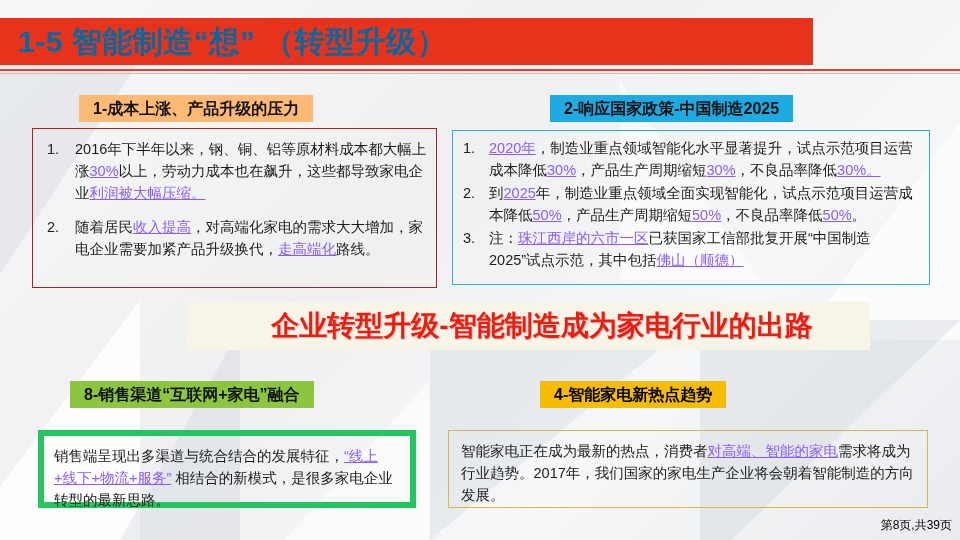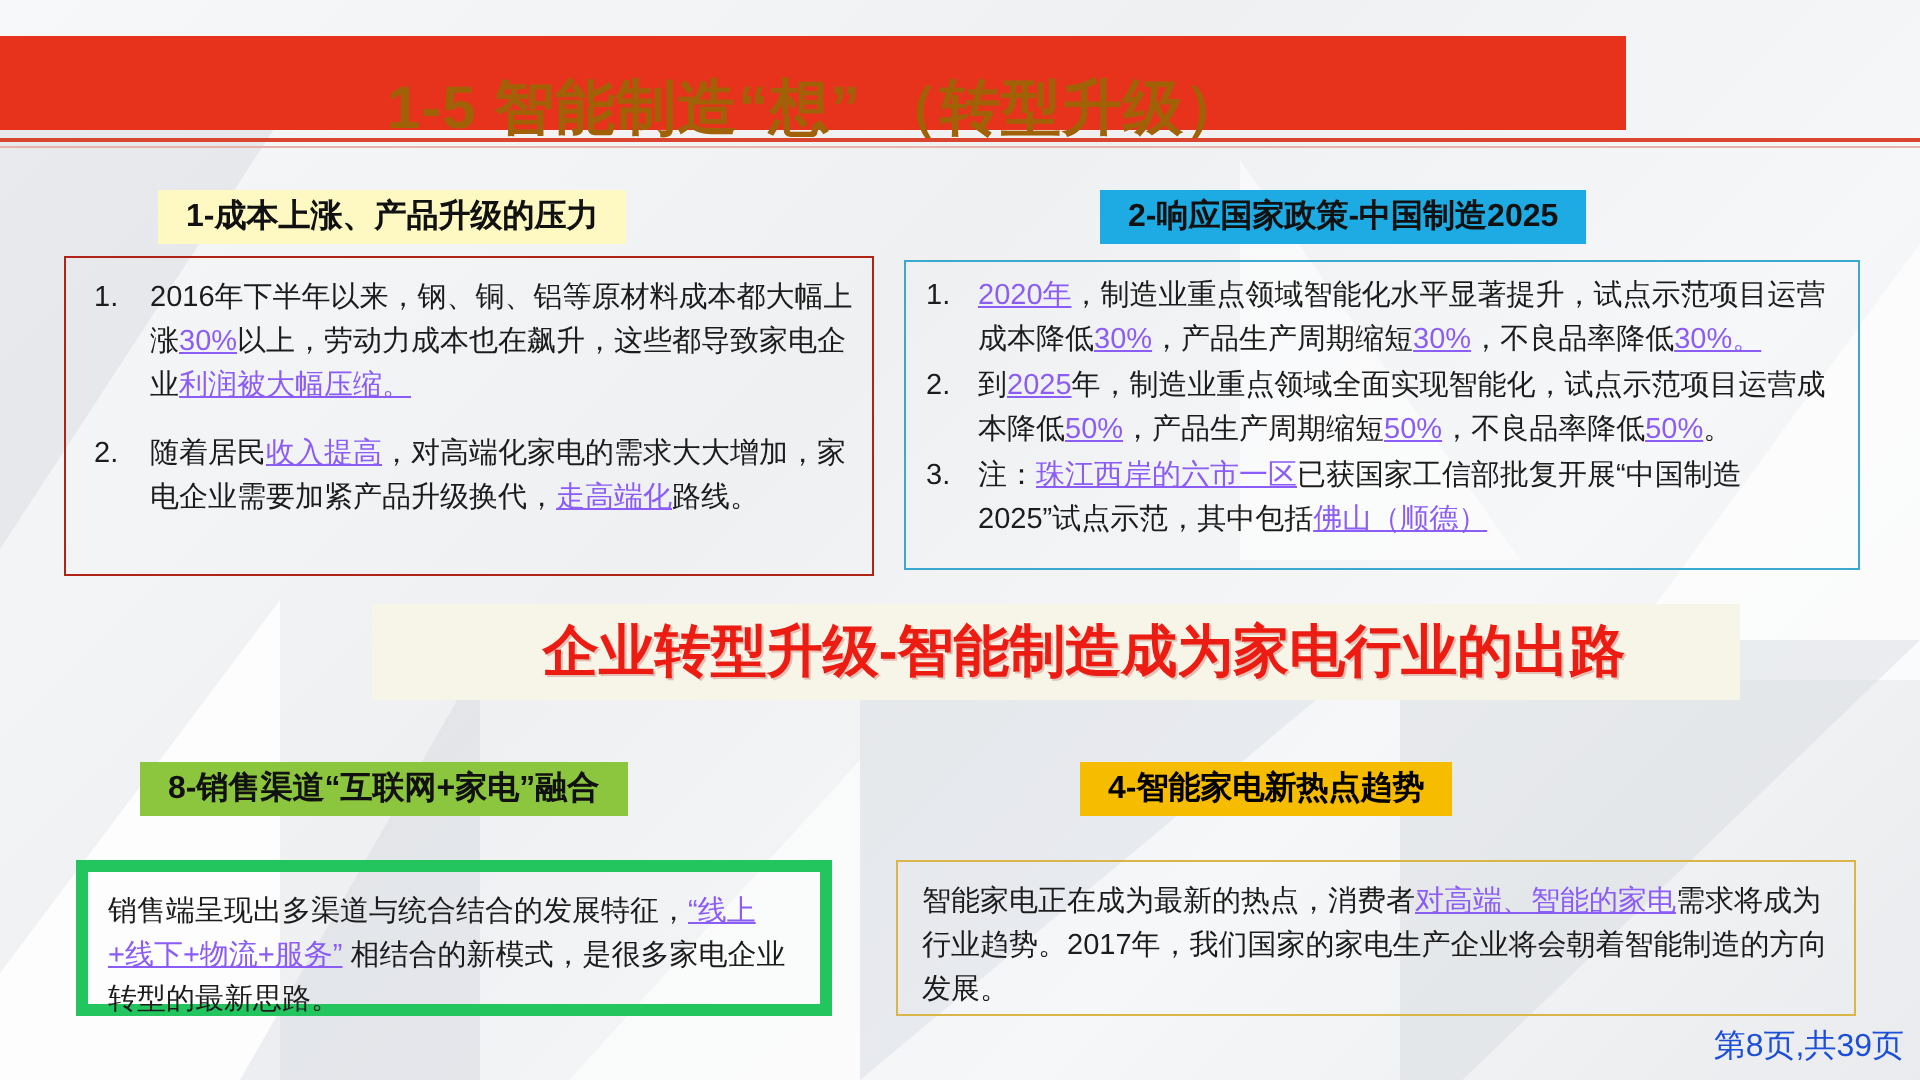--- a/index.html
+++ b/index.html
@@ -83,30 +83,29 @@
     position: absolute;
     left: 0;
     top: 18px;
     width: 813px;
     height: 47px;
     background: #e8331c;
   }
   .title-text {
     position: absolute;
     left: 18px;
-    top: 34px;
+    top: 21px;
     width: 780px;
     height: 42px;
     line-height: 42px;
-    color: #a16207;
+    color: #0369a1;
     font-size: 30px;
     font-weight: bold;
     letter-spacing: 0.5px;
     white-space: nowrap;
-    text-align: center;
   }
   .title-rule {
     position: absolute;
     left: 0;
     top: 69px;
     width: 960px;
     height: 2px;
     background: #d9452e;
   }
   .title-rule2 {
@@ -124,21 +123,21 @@
     height: 27px;
     line-height: 27px;
     font-size: 16px;
     font-weight: bold;
     color: #1b1b1b;
     text-align: center;
     white-space: nowrap;
     padding: 0 14px;
     box-sizing: border-box;
   }
-  .chip-red    { background: #fef9c3; color: #111111; }
+  .chip-red    { background: #fdba74; color: #111111; }
   .chip-blue   { background: #1eabe3; color: #111111; }
   .chip-green  { background: #8cc63e; color: #111111; }
   .chip-yellow { background: #f5bc00; color: #000000; }
 
   #chip1 { left: 79px;  top: 95px; }
   #chip2 { left: 522px; top: 95px; margin-left: 28px; }
   #chip3 { left: 70px;  top: 381px; }
   #chip4 { left: 540px; top: 381px; }
 
   
@@ -207,22 +206,22 @@
     color: #ec1c12;
     white-space: nowrap;
     text-shadow: 1px 1px 0 rgba(160,40,30,0.25);
   }
 
   
   .footer {
     position: absolute;
     right: 8px;
     bottom: 6px;
-    font-size: 16px;
-    color: #1d4ed8;
+    font-size: 12px;
+    color: #000000;
     white-space: nowrap;
   }
 </style>
 </head>
 <body>
 
 <div id="slide">
 
   <div class="bg-base"></div>
   <div class="bg-shape bg-tri-a"></div>

